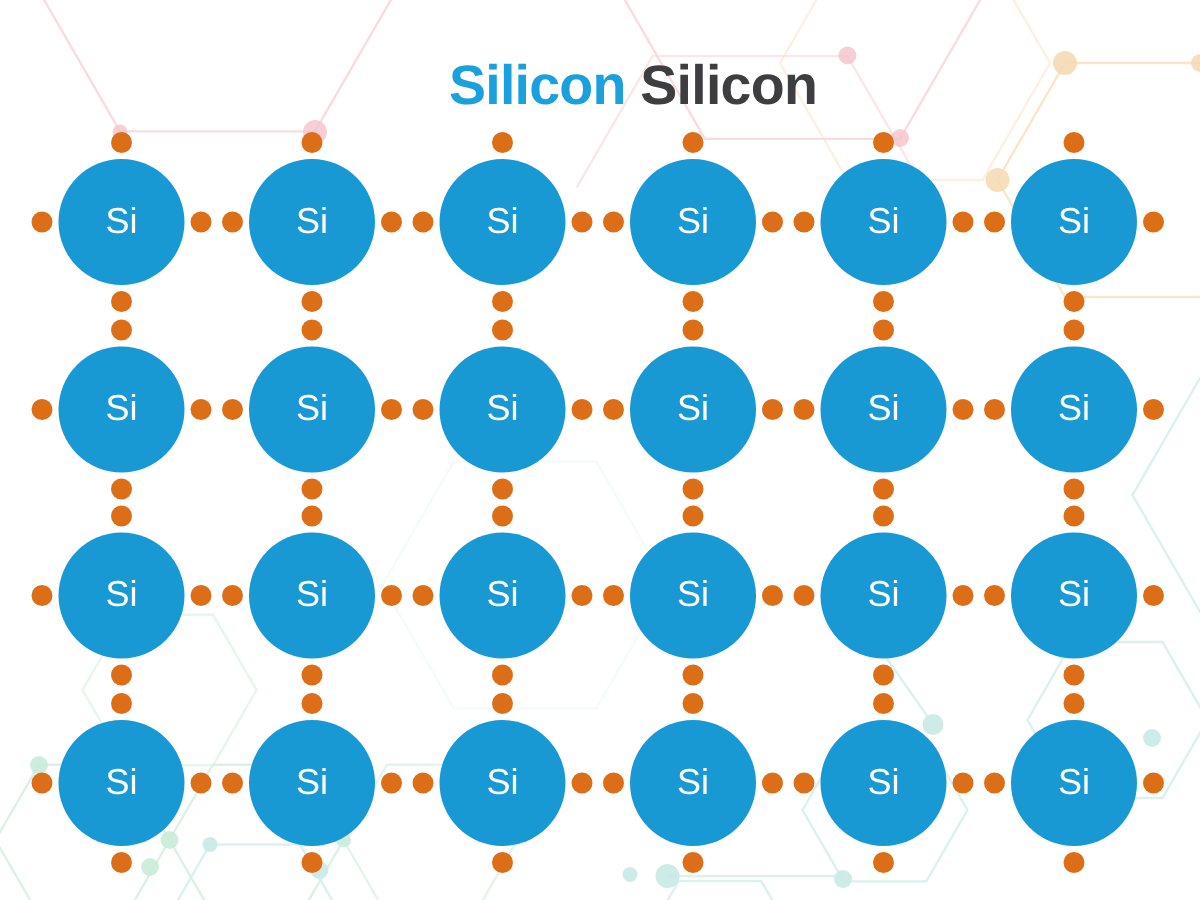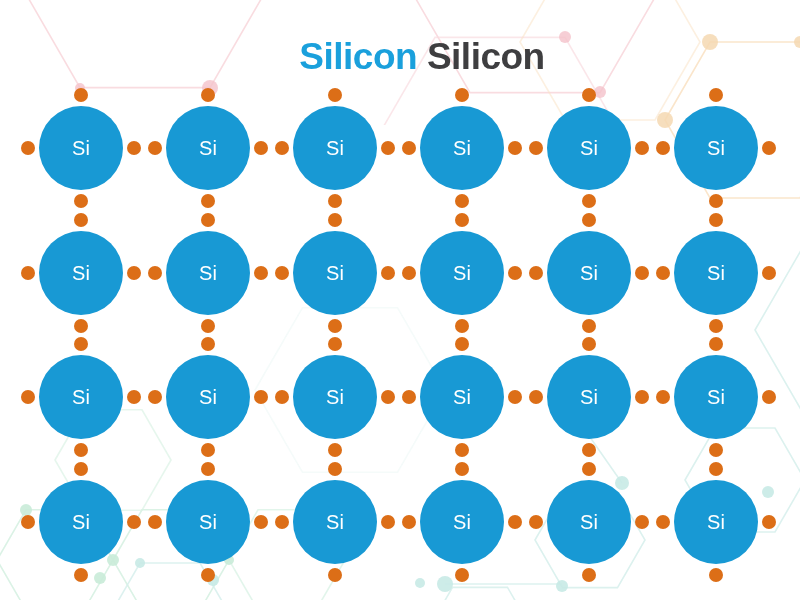--- a/index.html
+++ b/index.html
@@ -11,21 +11,21 @@
   .title{
     position:absolute;top:11px;left:0;width:800px;text-align:center;
     font-size:37px;font-weight:bold;letter-spacing:-0.5px;
     transform:translateX(22px);z-index:2;white-space:pre;
   }
   .lattice{position:absolute;left:0;top:0;width:800px;height:600px;z-index:1}
   .atom{
     position:absolute;width:84px;height:84px;border-radius:50%;
     display:flex;align-items:center;justify-content:center;
   }
-  .sym{color:#ffffff;font-size:20px;line-height:1}
+  .sym{color:#ffffff;font-size:24px;line-height:1}
   .edot{position:absolute;width:14px;height:14px;border-radius:50%}
   .edot.n{left:35px;top:-18px}
   .edot.s{left:35px;top:88px}
   .edot.w{left:-18px;top:35px}
   .edot.e{left:88px;top:35px}
 </style>
 </head>
 <body>
 
 <svg id="hexbg" width="800" height="600" viewBox="0 0 800 600" aria-hidden="true">

